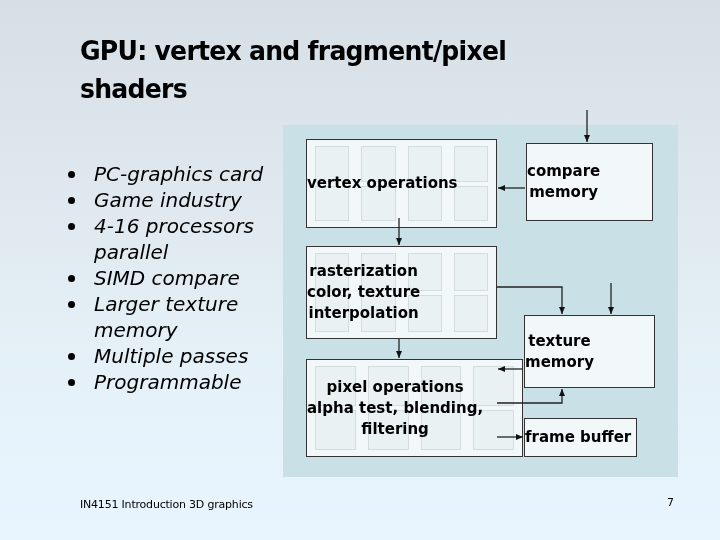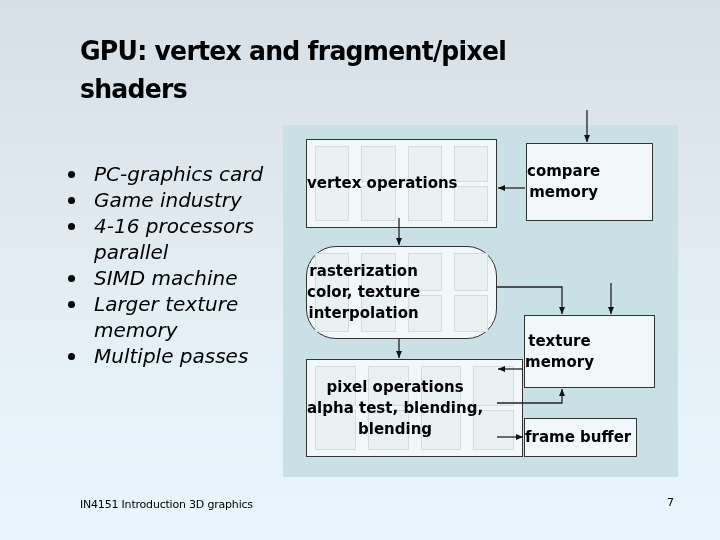--- a/index.html
+++ b/index.html
@@ -64,29 +64,33 @@
   <li>
       <span class="dot"></span>
       <span class="txt">Game industry</span>
     </li>
   <li>
       <span class="dot"></span>
       <span class="txt" style="width:180px">4-16 processors parallel</span>
     </li>
   <li>
       <span class="dot"></span>
-      <span class="txt">SIMD machine</span>
+      <span class="txt">SIMD compare</span>
     </li>
   <li>
       <span class="dot"></span>
       <span class="txt" style="width:160px">Larger texture memory</span>
     </li>
   <li>
       <span class="dot"></span>
       <span class="txt">Multiple passes</span>
+    </li>
+  <li>
+      <span class="dot"></span>
+      <span class="txt">Programmable</span>
     </li>
 </ul>
 
 <div class="panel"></div>
 
 <div class="box" style="left:306px; top:139px; width:191px; height:89px;">
   <div class="grid">
       <div></div>
       <div></div>
       <div></div>
@@ -101,21 +105,21 @@
   </div>
 </div>
 
 <div class="box" style="left:526px; top:143px; width:127px; height:78px;">
   <div class="label">
     <div>compare</div>
     <div>memory</div>
   </div>
 </div>
 
-<div class="box" style="left:306px; top:246px; width:191px; height:93px;border-radius:30px;">
+<div class="box" style="left:306px; top:246px; width:191px; height:93px;">
   <div class="grid">
       <div></div>
       <div></div>
       <div></div>
       <div></div>
       <div></div>
       <div></div>
       <div></div>
       <div></div>
     </div>
@@ -140,21 +144,21 @@
       <div></div>
       <div></div>
       <div></div>
       <div></div>
       <div></div>
       <div></div>
     </div>
   <div class="label">
     <div>pixel operations</div>
     <div>alpha test, blending,</div>
-    <div>blending</div>
+    <div>filtering</div>
   </div>
 </div>
 
 <div class="box" style="left:524px; top:418px; width:113px; height:39px;">
   <div class="label">
     <div>frame buffer</div>
   </div>
 </div>
 
 <svg class="arrows" viewBox="0 0 720 540">

